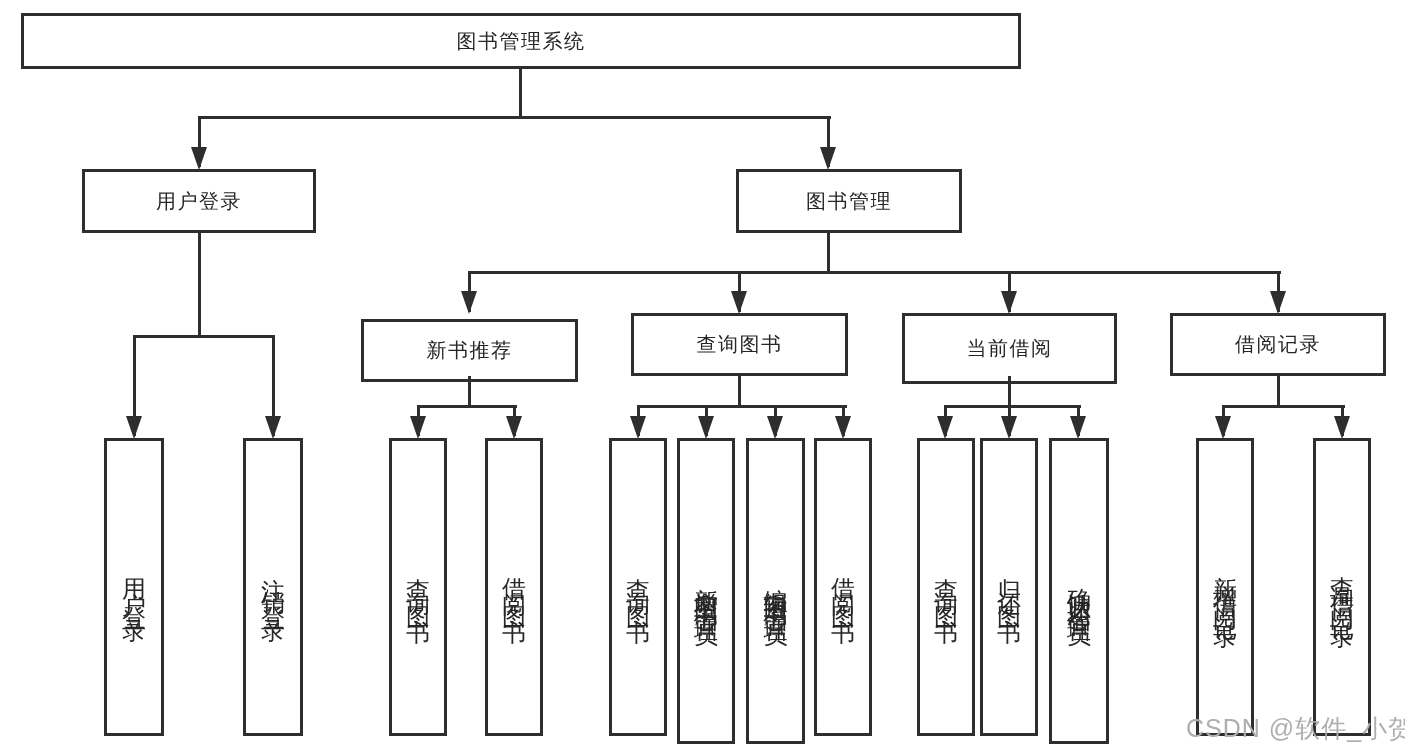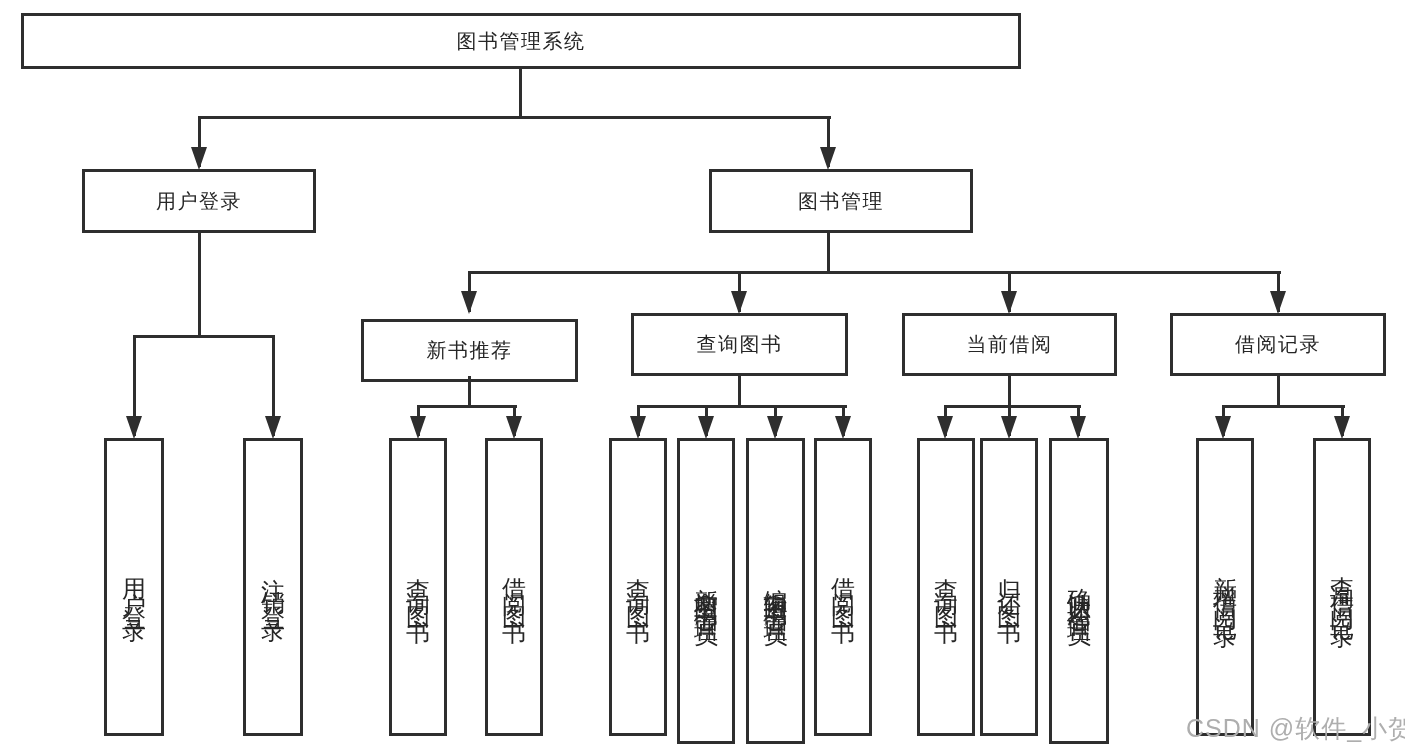--- a/index.html
+++ b/index.html
@@ -57,31 +57,31 @@
 
 <div class="stage">
 
   <div class="box hbox" style="left:21px; top:13px; width:1000px; height:56px;">
     <span>图书管理系统</span>
   </div>
 
   <div class="box hbox" style="left:82px; top:169px; width:234px; height:64px;">
     <span>用户登录</span>
   </div>
-  <div class="box hbox" style="left:709px; top:169px; width:264px; height:64px;">
+  <div class="box hbox" style="left:736px; top:169px; width:226px; height:64px;">
     <span>图书管理</span>
   </div>
 
   <div class="box hbox" style="left:361px; top:319px; width:217px; height:63px;">
     <span>新书推荐</span>
   </div>
   <div class="box hbox" style="left:631px; top:313px; width:217px; height:63px;">
     <span>查询图书</span>
   </div>
-  <div class="box hbox" style="left:902px; top:313px; width:215px; height:63px;">
+  <div class="box hbox" style="left:902px; top:313px; width:215px; height:71px;">
     <span>当前借阅</span>
   </div>
   <div class="box hbox" style="left:1170px; top:313px; width:216px; height:63px;">
     <span>借阅记录</span>
   </div>
 
   <div class="box vbox" style="left:104px; top:438px; width:60px; height:298px;">
     <span>用户登录</span>
   </div>
   <div class="box vbox" style="left:243px; top:438px; width:60px; height:298px;">

